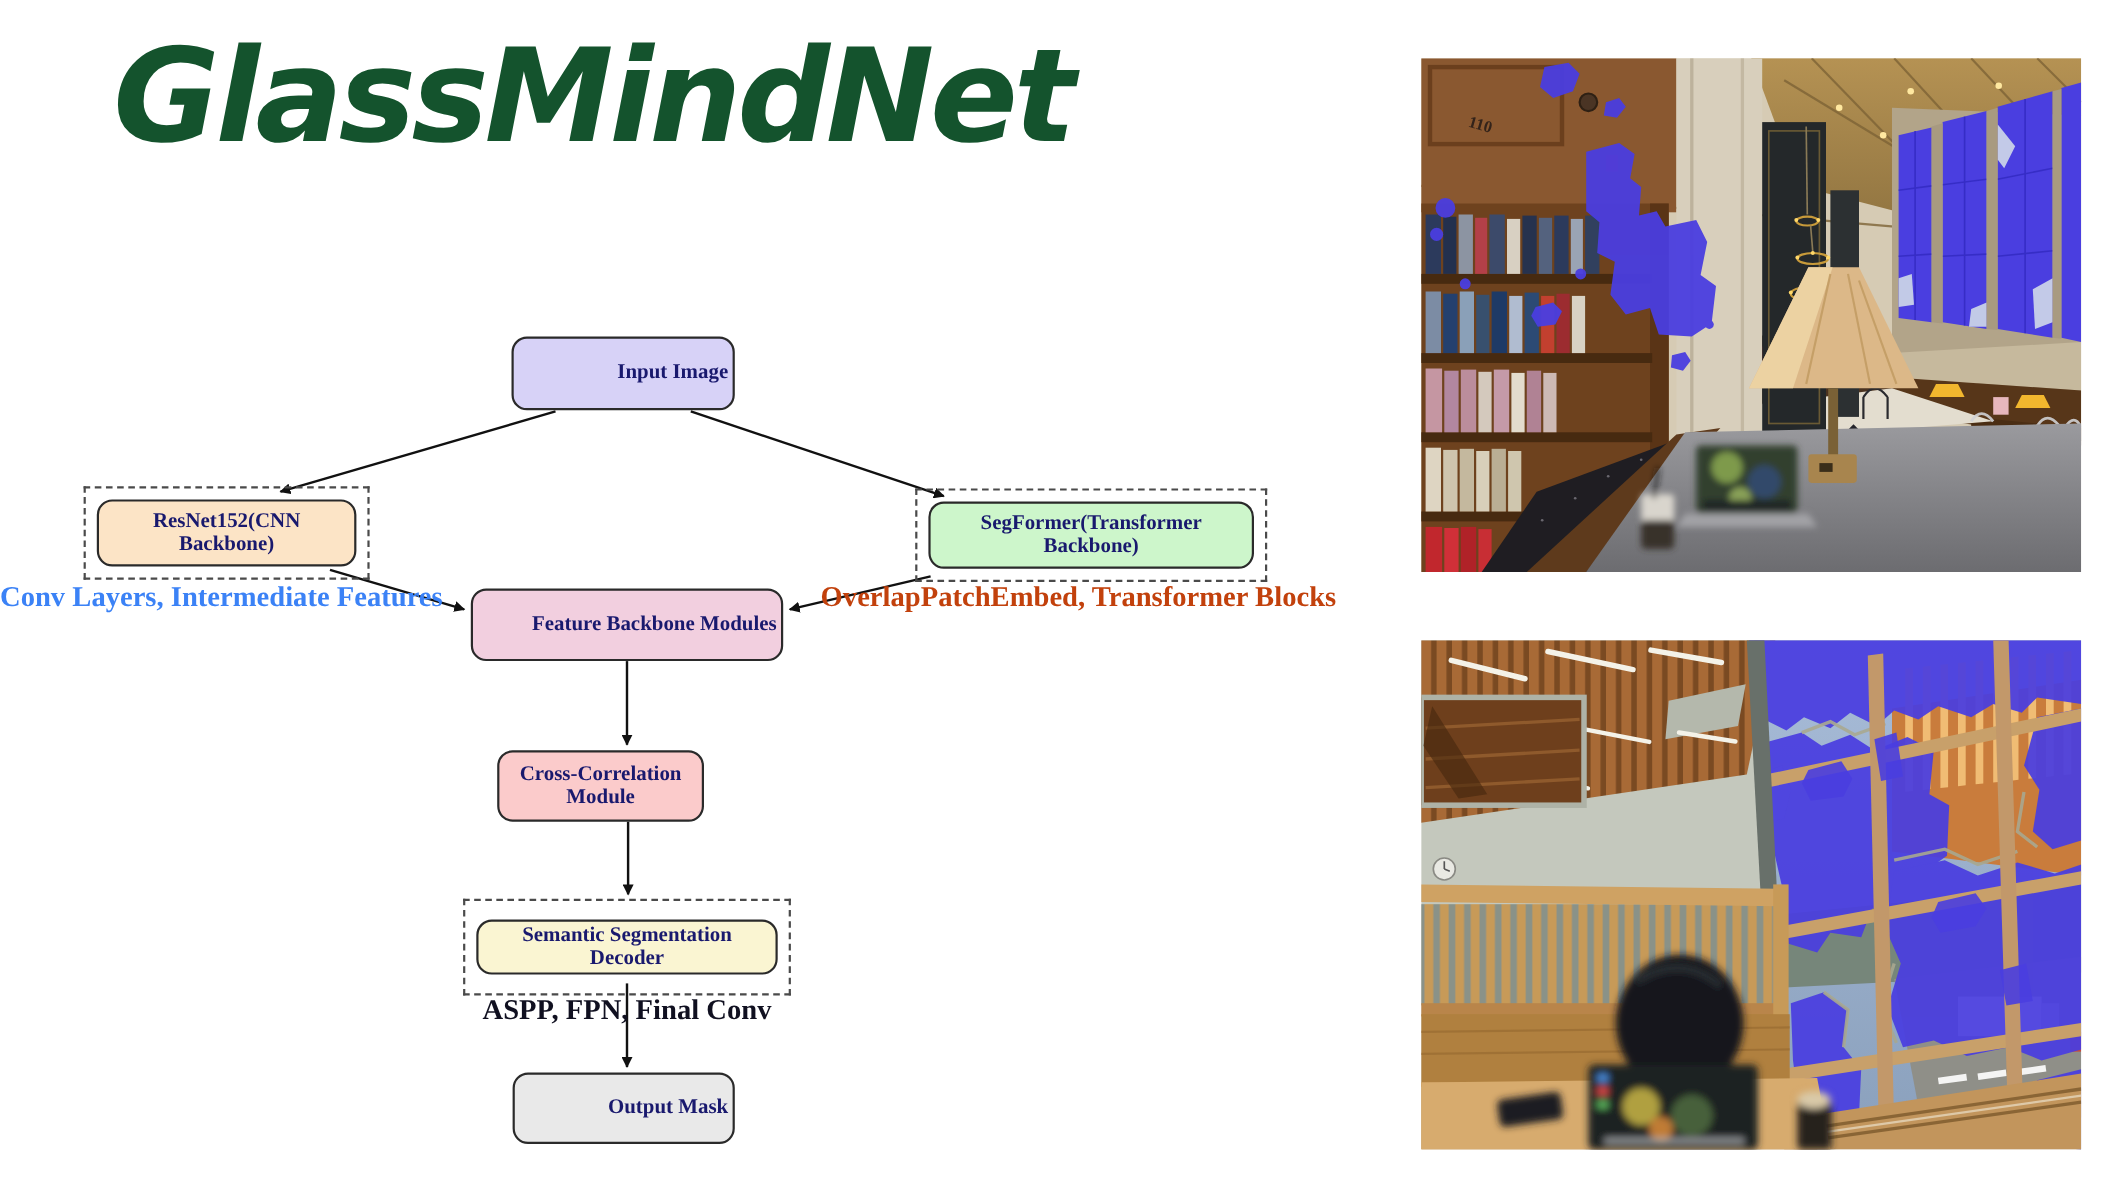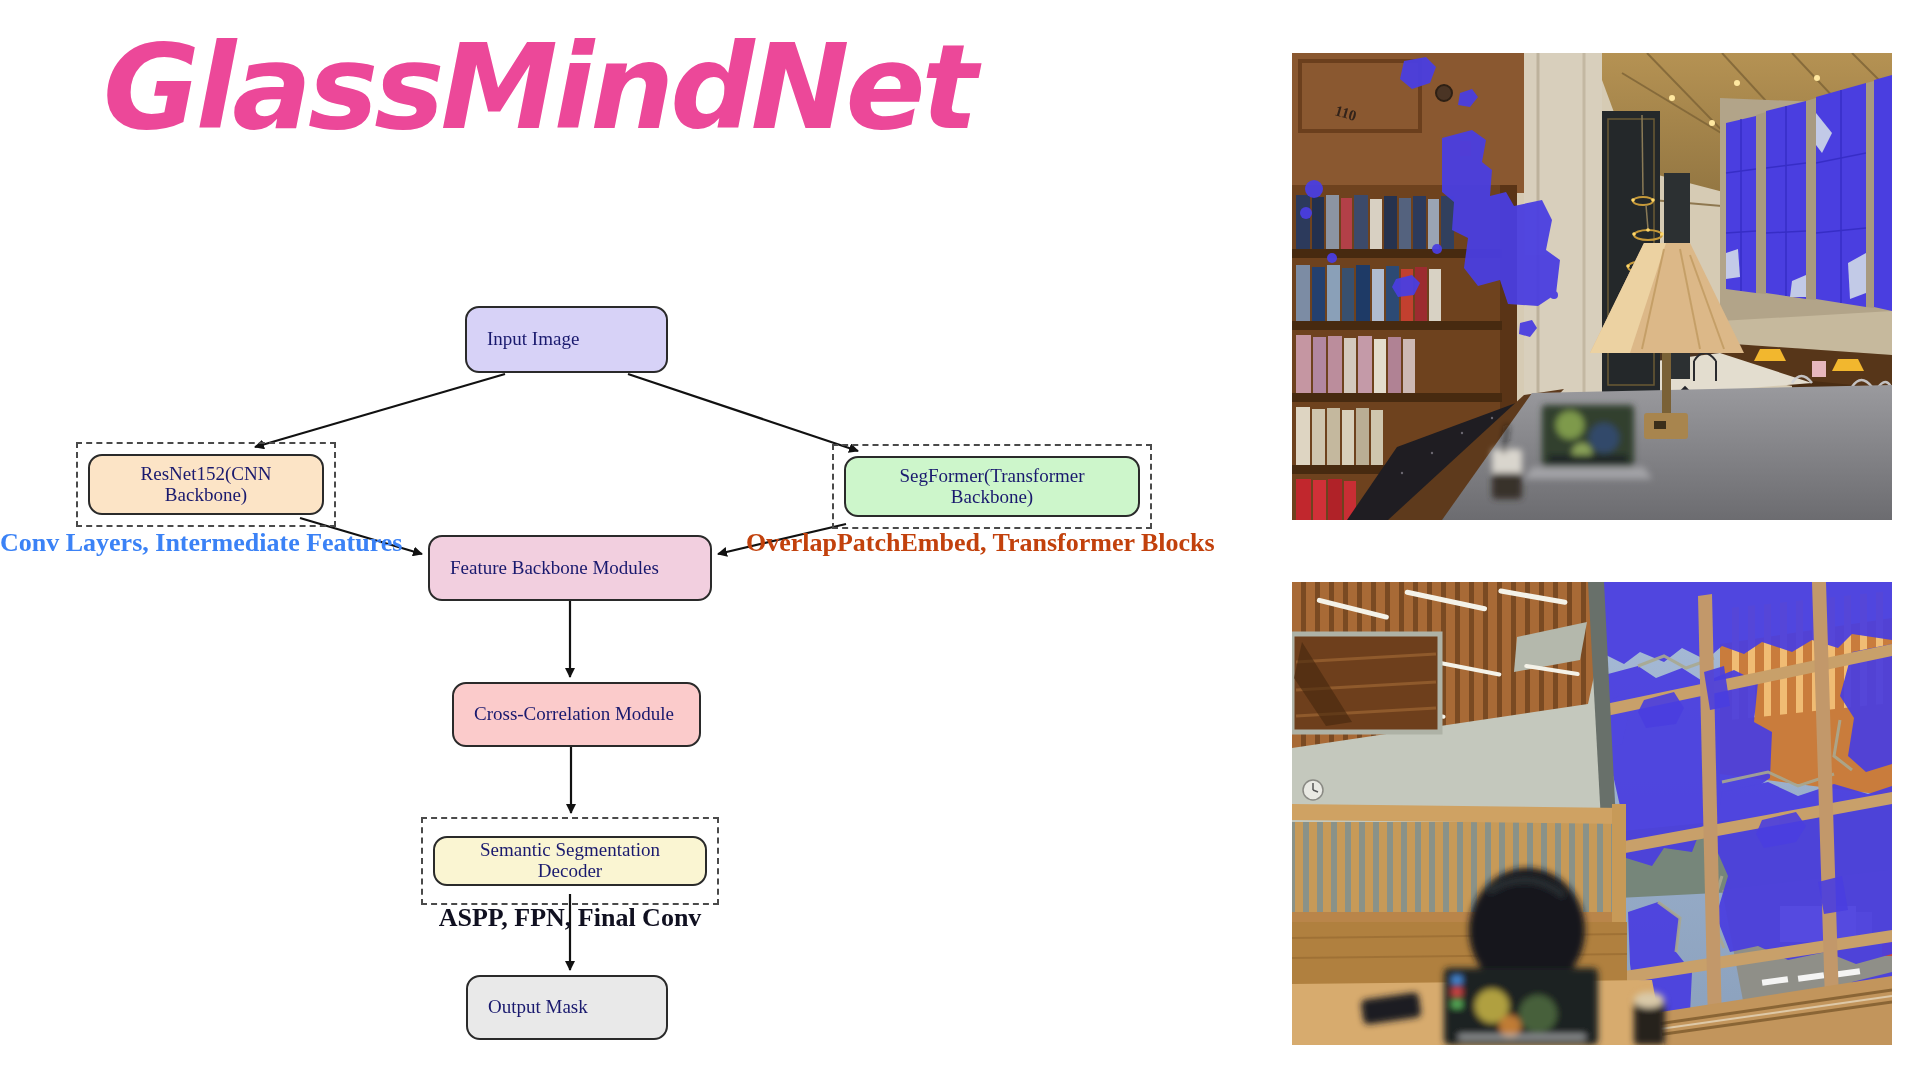--- a/index.html
+++ b/index.html
@@ -3,38 +3,38 @@
 <meta charset="utf-8">
 <style>
   html,body{margin:0;padding:0;background:#ffffff;}
   .canvas{position:relative;width:1920px;height:1080px;background:#ffffff;overflow:hidden;
           font-family:"Liberation Serif", serif;}
   .page-title{position:absolute;left:103px;top:18px;margin:0;
       font-family:"DejaVu Sans", sans-serif;
       font-size:118px;font-weight:700;font-style:italic;letter-spacing:-4px;
       white-space:nowrap;}
   .arrow-layer{position:absolute;left:0;top:0;width:1250px;height:1080px;}
-  .node{position:absolute;display:flex;align-items:center;justify-content:flex-start;
+  .node{position:absolute;display:flex;align-items:center;justify-content:flex-end;
         border:2px solid #2a2a2a;border-radius:14px;
-        font-weight:400;font-size:19px;text-align:center;line-height:1.1;
-        box-sizing:border-box;padding:20px;}
+        font-weight:700;font-size:19px;text-align:center;line-height:1.1;
+        box-sizing:border-box;padding:4px;}
   .dashedwrap{position:absolute;border:2px dashed #4a4a4a;box-sizing:border-box;
         display:flex;align-items:center;justify-content:center;}
   .dashedwrap .node{position:static;}
   .caption{position:absolute;font-weight:700;font-size:26px;text-align:center;
         font-family:"Liberation Serif", serif;white-space:nowrap;}
   .photo{position:absolute;display:block;}
   svg text{font-family:"Liberation Serif", serif;}
 </style>
 </head>
 <body>
 
 <div class="canvas">
 
-  <h1 class="page-title" style="color: #ec4899;">GlassMindNet</h1>
+  <h1 class="page-title" style="color: #14532d;">GlassMindNet</h1>
 
   <svg class="arrow-layer" viewBox="0 0 1250 1080">
     <defs>
       <marker id="ah" markerWidth="11" markerHeight="10" refX="9" refY="5" orient="auto" markerUnits="userSpaceOnUse">
         <path d="M0,0 L10,5 L0,10 z" fill="#111"></path>
       </marker>
     </defs>
     <g stroke="#111" stroke-width="2.2" fill="none">
       <line x1="505" y1="374" x2="255" y2="447" marker-end="url(#ah)"></line>
       <line x1="628" y1="374" x2="858" y2="451" marker-end="url(#ah)"></line>
@@ -65,21 +65,21 @@
     </div>
 
     <div class="caption" style="left: 0px; top: 528px; width: 392px; color: #3b82f6;">Conv Layers, Intermediate Features</div>
 
     <div class="caption" style="left: 746px; top: 528px; width: 440px; color: #c2410c;">OverlapPatchEmbed, Transformer Blocks</div>
 
     <div class="node" style="left: 428px; top: 535px; width: 284px; height: 66px; background: rgb(242, 207, 223);">
       <span>Feature Backbone Modules</span>
     </div>
 
-    <div class="node" style="left: 452px; top: 682px; width: 249px; height: 65px; background: rgb(251, 203, 203);">
+    <div class="node" style="left: 452px; top: 682px; width: 188px; height: 65px; background: rgb(251, 203, 203);">
       <span>Cross-Correlation Module</span>
     </div>
 
     <div class="dashedwrap" style="left:421px;top:817px;width:298px;height:88px;">
       <div class="node" style="width: 274px; height: 50px; background: rgb(250, 245, 210);">
         <span>Semantic Segmentation Decoder</span>
       </div>
     </div>
 
     <div class="caption" style="left: 420px; top: 903px; width: 300px; color: rgb(16, 16, 32);">ASPP, FPN, Final Conv</div>

